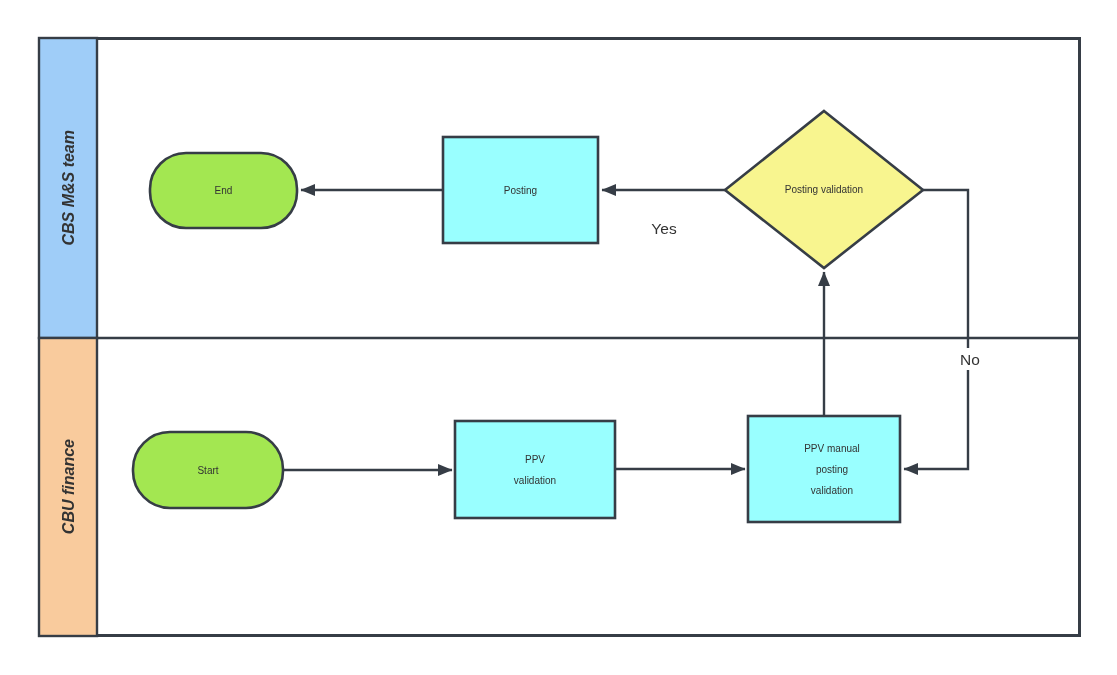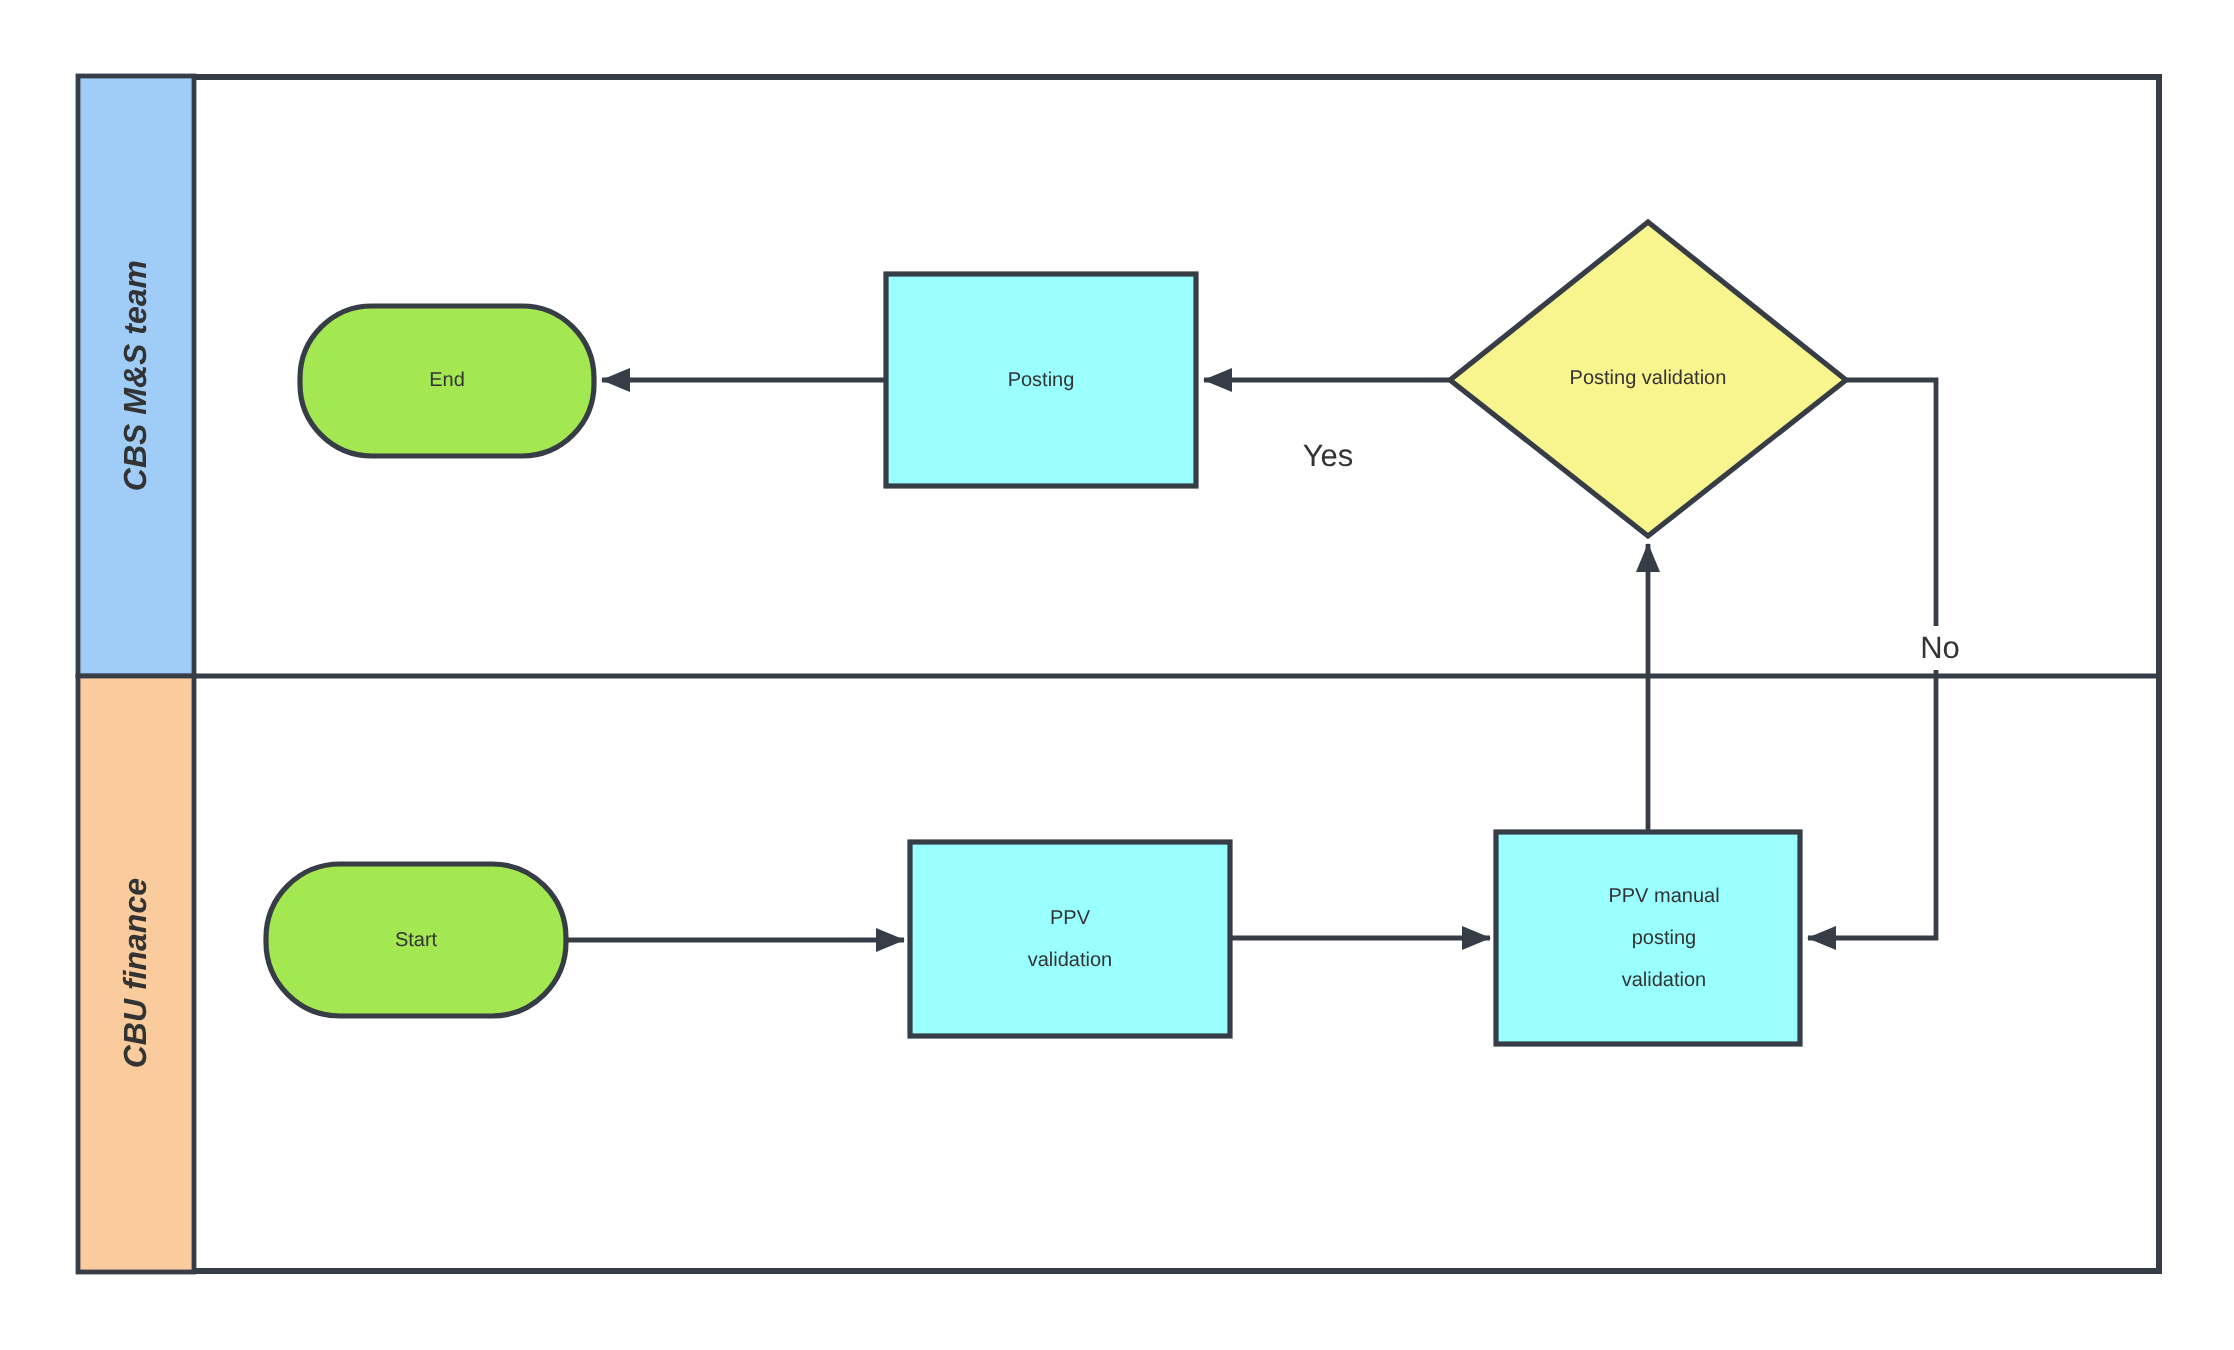--- a/index.html
+++ b/index.html
@@ -103,15 +103,15 @@
     <span>PPV</span>
     <span>validation</span>
   </div>
   <div class="overlay node-label" style="left:748px; top:416px; width:168px; height:106px;">
     <span>PPV manual</span>
     <span>posting</span>
     <span>validation</span>
   </div>
 
   <div class="overlay edge-label" style="left:641px; top:179px; width:42px; height:22px;margin-top:38px;">Yes</div>
-  <div class="overlay edge-label" style="left:950px; top:313px; width:36px; height:22px;">No</div>
+  <div class="overlay edge-label" style="left:950px; top:348px; width:36px; height:22px;">No</div>
 
 </div>
 
 </body></html>

